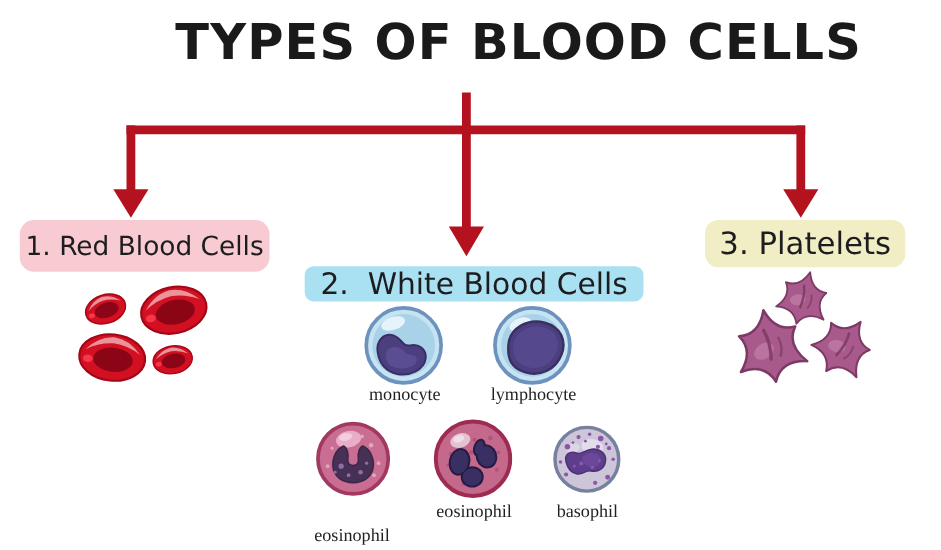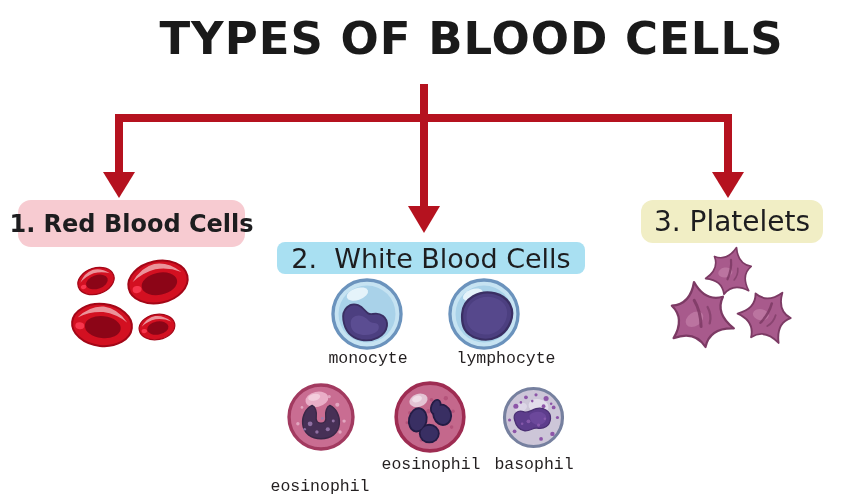--- a/index.html
+++ b/index.html
@@ -15,28 +15,28 @@
   }
   html,body{margin:0;padding:0;background:#fff;}
   .stage{position:relative;width:855px;height:500px;background:#fff;overflow:hidden;
          font-family:"DejaVu Sans",sans-serif;}
   .title{position:absolute;top:12px;left:0;width:100%;text-align:center;
          font-size:45px;font-weight:bold;letter-spacing:1px;color:var(--title-text);padding-left:44px;}
   .arrows{position:absolute;left:0;top:0;}
   .branch-box{position:absolute;display:flex;align-items:center;justify-content:center;
               color:var(--box-text);white-space:pre;}
   .box1{left:18px;top:200px;width:227px;height:47px;border-radius:13px;
-        background:var(--box1-bg);font-size:24px;font-weight:bold;}
+        background:var(--box1-bg);font-size:24px;}
   .box2{left:277px;top:242px;width:308px;height:32px;border-radius:8px;
         background:var(--box2-bg);font-size:27px;}
   .box3{left:641px;top:200px;width:182px;height:43px;border-radius:12px;
         background:var(--box3-bg);font-size:28px;}
   .illus{position:absolute;}
   .cell-label{position:absolute;transform:translateX(-50%);
-              font-family:Liberation Mono, monospace;font-size:16.5px;color:var(--label-text);}
+              font-family:Liberation Serif, serif;font-size:16.5px;color:var(--label-text);}
 </style>
 </head>
 <body>
 
 <div class="stage">
 
   <div class="title">TYPES OF BLOOD CELLS</div>
 
   <svg class="arrows" width="855" height="500" viewBox="0 0 855 500">
     <g style="stroke:var(--arrow)" stroke-width="8" fill="none">
@@ -94,21 +94,21 @@
     <circle r="46" style="fill:var(--wbc-rim);stroke:var(--wbc-ring)" stroke-width="4.5"></circle>
     <circle r="38.5" style="fill:var(--wbc-body)"></circle>
     <ellipse cx="-15" cy="-26" rx="14" ry="7.5" transform="rotate(-20 -15 -26)" fill="#e8f4fb" opacity="0.95"></ellipse>
     <g transform="translate(3,2) rotate(15)">
       <path d="M-32,6 C-36,-14 -18,-32 4,-32 C24,-32 36,-18 34,0
                C32,20 16,34 -4,33 C-22,32 -29,22 -32,6 Z" style="fill:var(--nucleus);stroke:var(--nucleus-edge)" stroke-width="3"></path>
       <path d="M-26,5 C-29,-11 -14,-26 4,-26 C20,-26 29,-15 27,0
                C25,16 12,27 -3,26 C-17,25 -24,18 -26,5 Z" fill="#584a8e" opacity="0.85"></path>
     </g>
   </svg>
-  <div class="cell-label" style="left:506px;top:349px">lymphocyte</div>
+  <div class="cell-label" style="left:485px;top:349px">lymphocyte</div>
 
   <svg class="illus" style="left:287px;top:383px" width="68" height="68" viewBox="-50 -50 100 100">
     <circle r="47" style="fill:var(--eos-body);stroke:var(--eos-ring)" stroke-width="5"></circle>
     <ellipse cx="-6" cy="-26" rx="17" ry="11" transform="rotate(-12 -6 -26)" fill="#e9aec7"></ellipse>
     <ellipse cx="-10" cy="-29" rx="9" ry="5" transform="rotate(-12 -10 -29)" fill="#f3cddd"></ellipse>
     <g fill="#e2a6c0">
       <circle cx="24" cy="-18" r="3"></circle>
         <circle cx="34" cy="6" r="2.5"></circle>
         <circle cx="28" cy="22" r="2.5"></circle>
       <circle cx="-34" cy="10" r="2.5"></circle>

